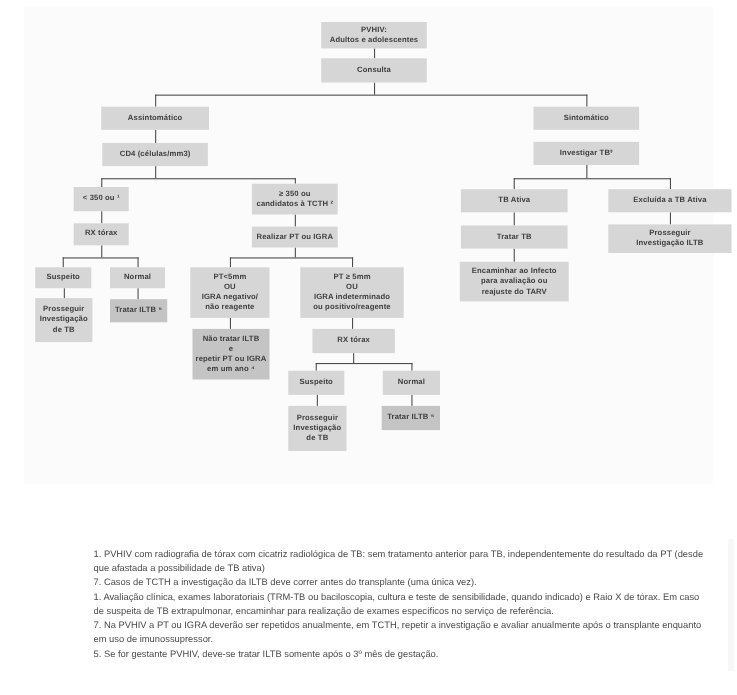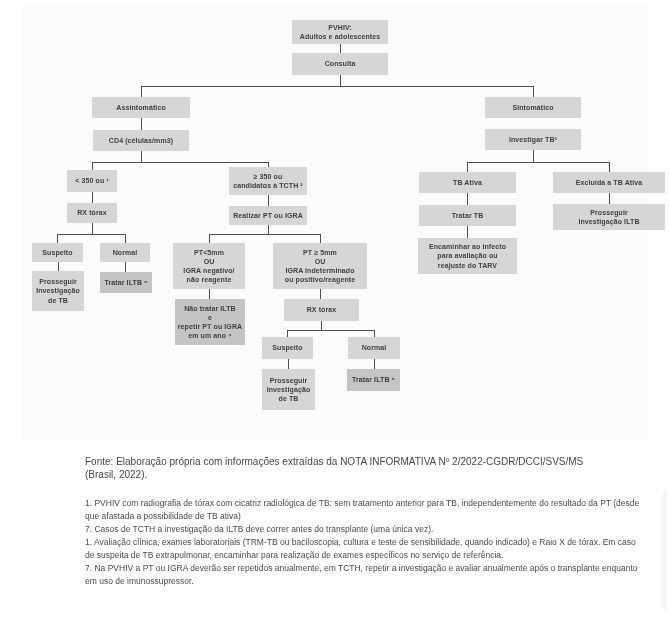--- a/index.html
+++ b/index.html
@@ -111,23 +111,23 @@
     <div class="node" style="left:348px;top:337px;width:52px;height:22px">Normal</div>
     <div class="node" style="left:262px;top:369px;width:53px;height:41px">Prosseguir
 Investigação
 de TB</div>
     <div class="node dark" style="left:347px;top:369px;width:53px;height:22px">Tratar ILTB ⁵</div>
     <div class="node" style="left:418px;top:238px;width:99px;height:36px">Encaminhar ao Infecto
 para avaliação ou
 reajuste do TARV</div>
   </div>
 
-  <p class="source-note">Fonte: Elaboração própria com informações extraídas da NOTA INFORMATIVA Nº 2/2022-CGDR/DCCI/SVS/MS (Brasil, 2022).</p>
 
   <div class="footnotes">
     <p>1. PVHIV com radiografia de tórax com cicatriz radiológica de TB: sem tratamento anterior para TB, independentemente do resultado da PT (desde que afastada a possibilidade de TB ativa)</p>
     <p>7. Casos de TCTH a investigação da ILTB deve correr antes do transplante (uma única vez).</p>
     <p>1. Avaliação clínica, exames laboratoriais (TRM-TB ou baciloscopia, cultura e teste de sensibilidade, quando indicado) e Raio X de tórax. Em caso de suspeita de TB extrapulmonar, encaminhar para realização de exames específicos no serviço de referência.</p>
     <p>7. Na PVHIV a PT ou IGRA deverão ser repetidos anualmente, em TCTH, repetir a investigação e avaliar anualmente após o transplante enquanto em uso de imunossupressor.</p>
+    <p>5. Se for gestante PVHIV, deve-se tratar ILTB somente após o 3º mês de gestação.</p>
   </div>
 
   <div class="edge-strip"></div>
 </div>
 
 </body></html>

